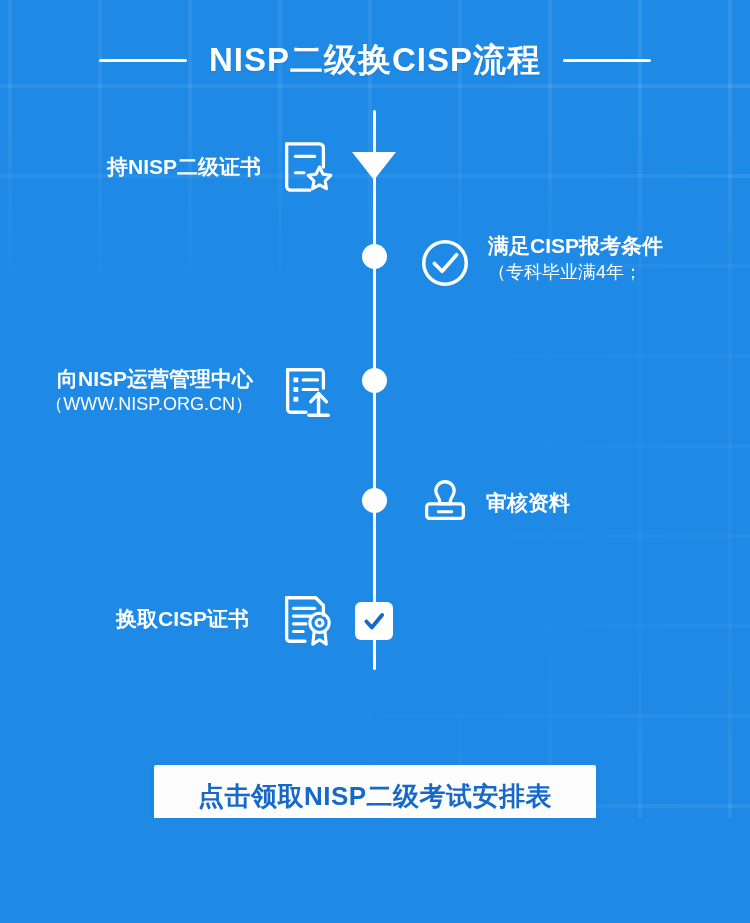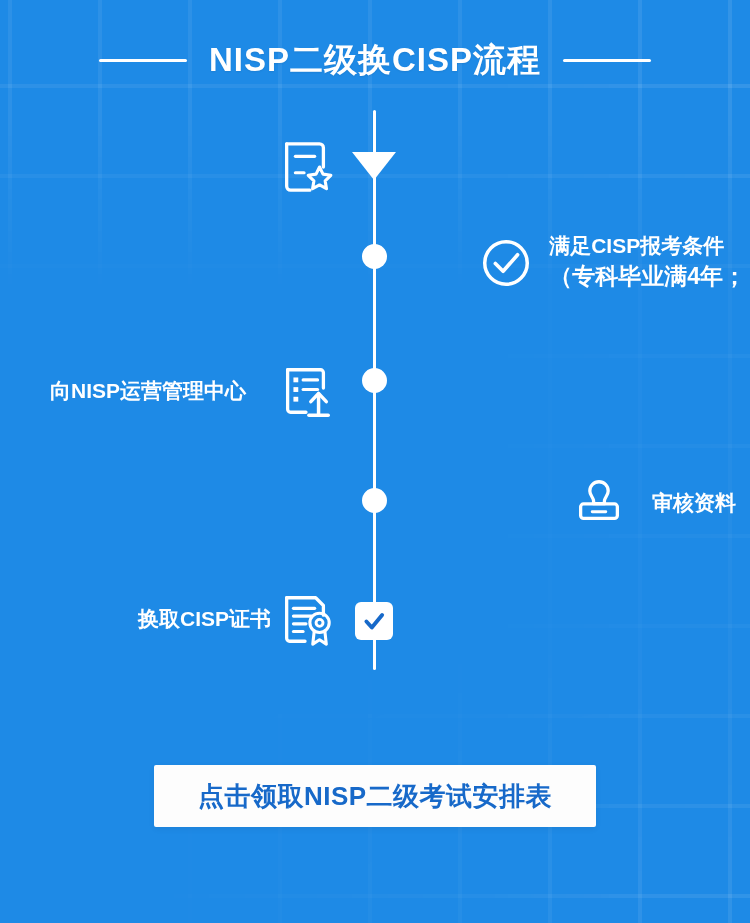--- a/index.html
+++ b/index.html
@@ -10,21 +10,21 @@
     width: 750px;
     height: 923px;
     font-family: "Liberation Sans", "DejaVu Sans", sans-serif;
     background: #1e8ae6;
     overflow: hidden;
   }
 
   #poster {
     position: relative;
     width: 750px;
-    height: 923px;
+    height: 818px;
     background: #1e8ae6;
     overflow: hidden;
   }
 
   
   .bg-grid {
     position: absolute;
     left: 0;
     top: 0;
     width: 750px;
@@ -139,50 +139,50 @@
   .row {
     position: absolute;
     display: flex;
     align-items: center;
   }
   .row-left {
     justify-content: flex-end;
     text-align: right;
   }
   .row-right {
-    justify-content: flex-end;
+    justify-content: flex-start;
     text-align: left;
   }
   .row-text {
     color: #ffffff;
     font-size: 21px;
     font-weight: bold;
     line-height: 1.32;
     white-space: nowrap;
   }
   .row-text .line {
     display: block;
   }
   .row-sub {
-    font-size: 23px;
-    font-weight: bold;
+    font-size: 18px;
+    font-weight: normal;
     line-height: 1.4;
   }
   .row-icon {
     width: 58px;
     height: 58px;
     flex: 0 0 58px;
   }
   .row-icon svg { display: block; width: 100%; height: 100%; }
 
   .row-1 { left: 60px;  top: 138px; width: 275px; gap: 16px; }
   .row-2 { left: 416px; top: 232px; width: 330px; gap: 14px; align-items: flex-start; }
-  .row-3 { left: 22px;  top: 362px; width: 313px; gap: 31px; }
-  .row-4 { left: 416px; top: 474px; width: 320px; gap: 24px; }
-  .row-5 { left: 60px;  top: 590px; width: 275px; gap: 6px; }
+  .row-3 { left: 22px;  top: 362px; width: 313px; gap: 24px; }
+  .row-4 { left: 416px; top: 474px; width: 320px; gap: 12px; }
+  .row-5 { left: 60px;  top: 590px; width: 275px; gap: 28px; }
 
   .row-2 .row-icon { margin-top: 2px; }
   .row-2 .row-text { text-align: left; }
 
   
   .cta {
     position: absolute;
     left: 154px;
     top: 765px;
     width: 442px;
@@ -223,20 +223,23 @@
   <div class="timeline-dot dot-2"></div>
   <div class="timeline-dot dot-3"></div>
   <div class="timeline-dot dot-4"></div>
   <div class="timeline-check">
     <svg viewBox="0 0 24 24" width="26" height="26">
       <path d="M5 12.5 L10 18 L19.5 6.5" fill="none" stroke="#1769c9" stroke-width="3.6" stroke-linecap="round" stroke-linejoin="round"></path>
     </svg>
   </div>
 
   <div class="row row-left row-1">
+    <div class="row-text">
+      <span class="line">持NISP二级证书</span>
+    </div>
     <div class="row-icon">
       <svg viewBox="0 0 60 60">
         <path d="M10 6 H44 a4 4 0 0 1 4 4 V30" fill="none" stroke="#fff" stroke-width="3.4" stroke-linecap="round"></path>
         <path d="M10 6 V50 a4 4 0 0 0 4 4 H34" fill="none" stroke="#fff" stroke-width="3.4" stroke-linecap="round"></path>
         <line x1="19" y1="19" x2="39" y2="19" stroke="#fff" stroke-width="3.2" stroke-linecap="round"></line>
         <line x1="19" y1="36" x2="28" y2="36" stroke="#fff" stroke-width="3.2" stroke-linecap="round"></line>
         <path d="M44 30 l3.6 7.4 8.1 1.2 -5.9 5.7 1.4 8.1 -7.2 -3.8 -7.2 3.8 1.4 -8.1 -5.9 -5.7 8.1 -1.2 z" fill="none" stroke="#fff" stroke-width="3.2" stroke-linejoin="round"></path>
       </svg>
     </div>
   </div>
@@ -250,20 +253,21 @@
     </div>
     <div class="row-text">
       <span class="line">满足CISP报考条件</span>
       <span class="line row-sub">（专科毕业满4年；</span>
     </div>
   </div>
 
   <div class="row row-left row-3">
     <div class="row-text">
       <span class="line">向NISP运营管理中心</span>
+      <span class="line row-sub">（WWW.NISP.ORG.CN）</span>
     </div>
     <div class="row-icon">
       <svg viewBox="0 0 60 60">
         <path d="M11 8 H45 a3 3 0 0 1 3 3 V27" fill="none" stroke="#fff" stroke-width="3.4" stroke-linecap="round"></path>
         <path d="M11 8 V49 a3 3 0 0 0 3 3 H30" fill="none" stroke="#fff" stroke-width="3.4" stroke-linecap="round"></path>
         <rect x="17" y="16" width="5" height="5" fill="#fff"></rect>
         <rect x="17" y="26" width="5" height="5" fill="#fff"></rect>
         <rect x="17" y="36" width="5" height="5" fill="#fff"></rect>
         <line x1="27" y1="18.5" x2="42" y2="18.5" stroke="#fff" stroke-width="3.2" stroke-linecap="round"></line>
         <line x1="27" y1="28.5" x2="42" y2="28.5" stroke="#fff" stroke-width="3.2" stroke-linecap="round"></line>

